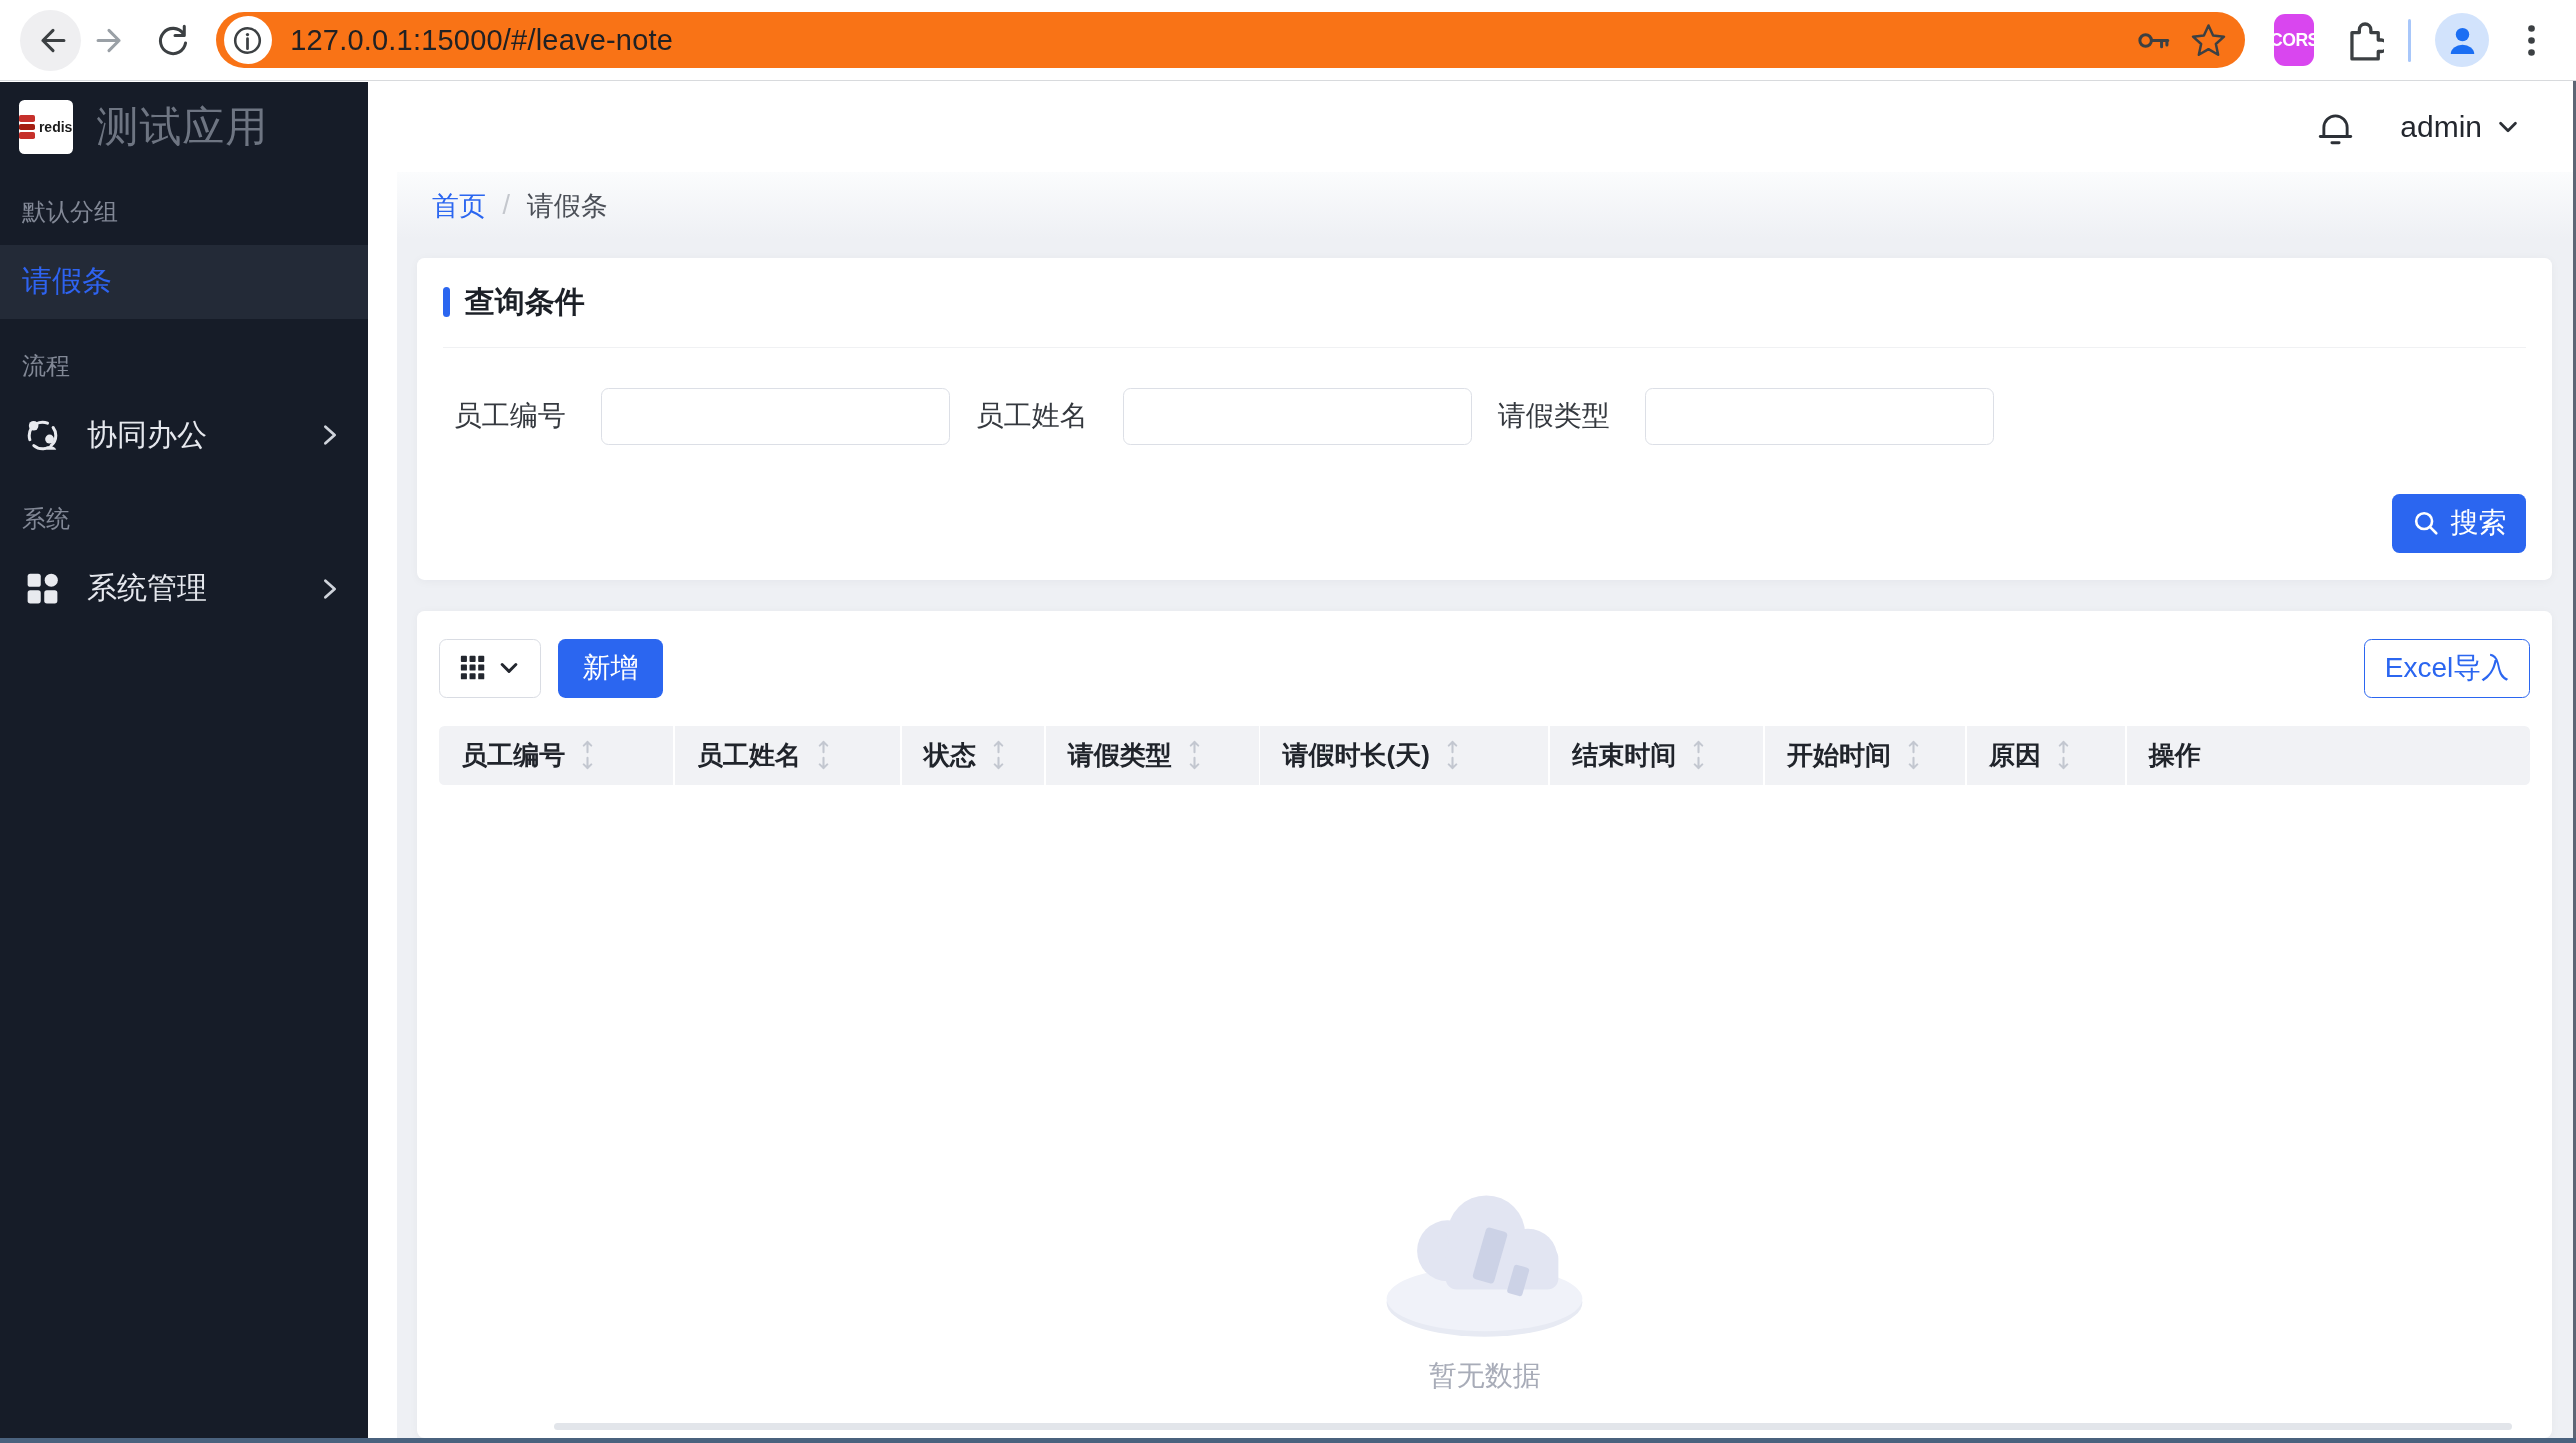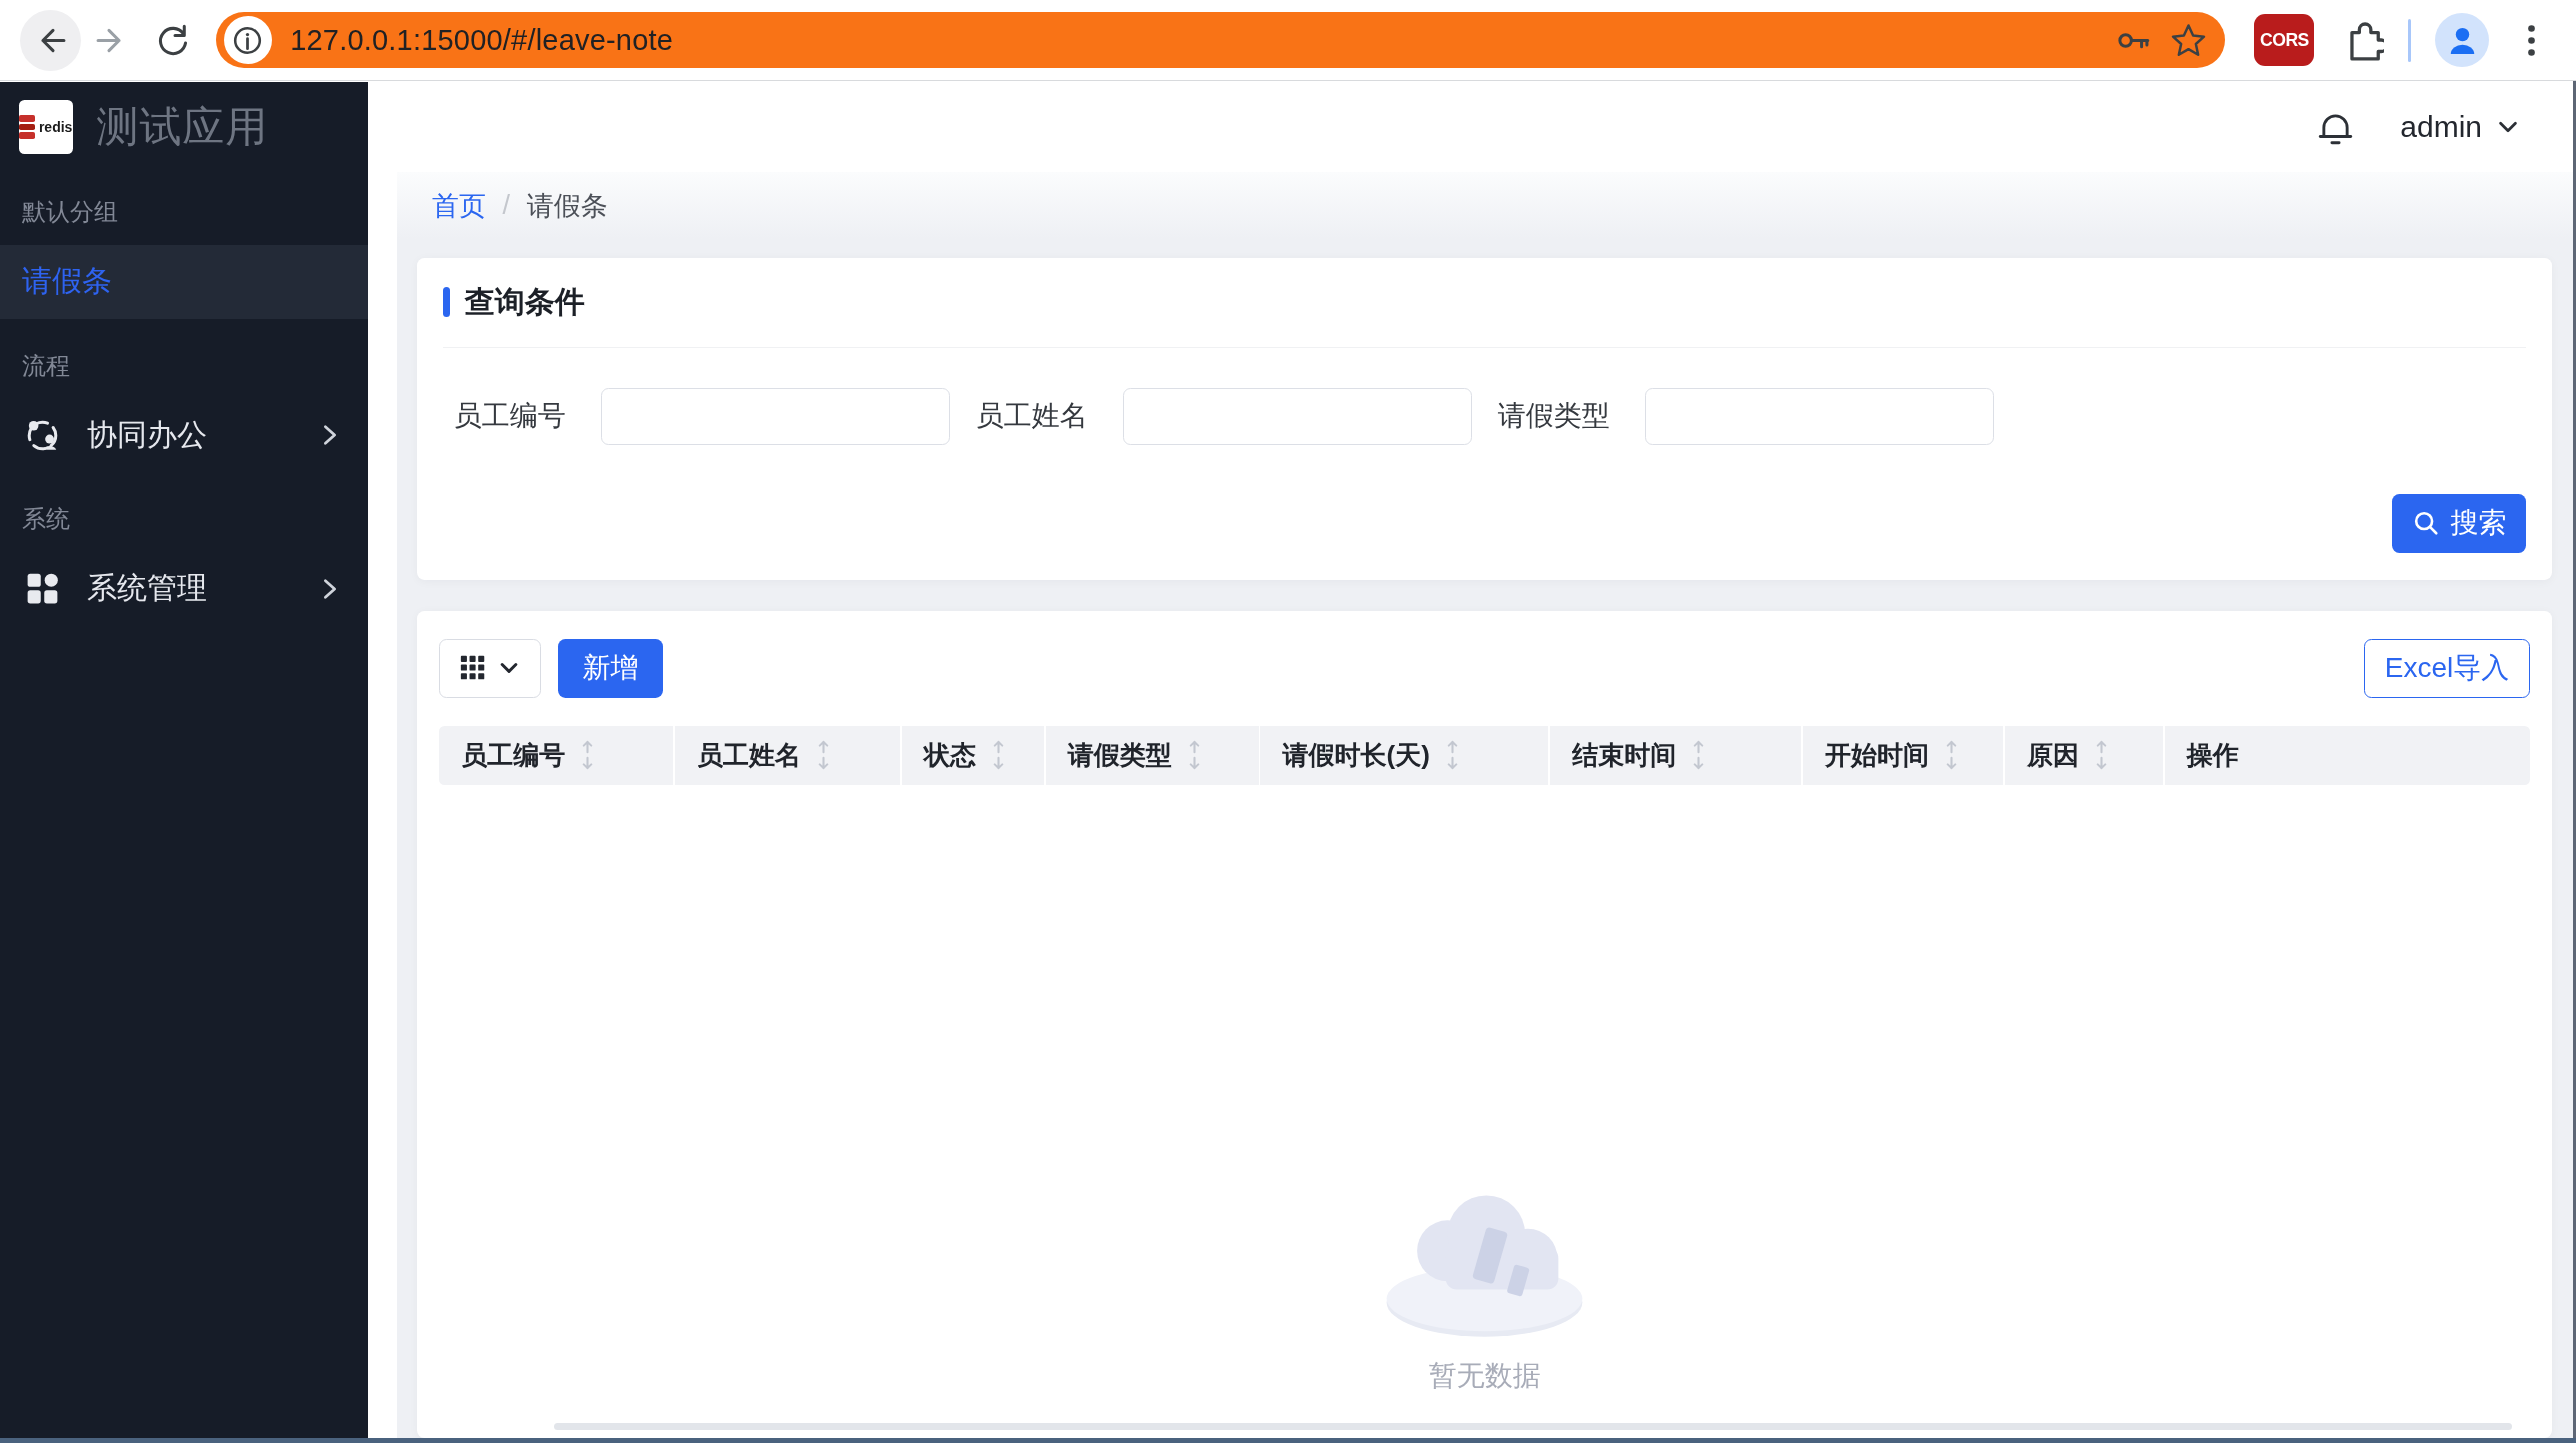--- a/index.html
+++ b/index.html
@@ -10,21 +10,21 @@
   
   .toolbar { height:81px; background:#ffffff; border-bottom:0.9px solid #d8dadd; display:flex; align-items:center; padding:0 20.3px; }
   .nav-btn { width:61px; height:61px; border-radius:50%; display:flex; align-items:center; justify-content:center; flex:0 0 auto; }
   .nav-btn.back { background:#efeff1; }
   .omnibox { flex:1 1 auto; height:56px; background:#f97316; border-radius:29px; display:flex; align-items:center; padding:0 9.2px 0 7.4px; margin:0 16.6px 0 13px; }
   .omnibox .info-wrap { width:48px; height:48px; border-radius:50%; background:#ffffff; display:flex; align-items:center; justify-content:center; }
   .url-text { font-size:29px; color:#202124; margin-left:18.5px; letter-spacing:0.2px; }
   .omni-spacer { flex:1 1 auto; }
   .omni-ic { width:54px; height:54px; display:flex; align-items:center; justify-content:center; }
   .ext-area { display:flex; align-items:center; gap:24px; padding:0 5.5px 0 13px; flex:0 0 auto; }
-  .cors-badge { width:60px; height:52px; background:#b91c1c; border-radius:11px; color:#fff; font-weight:bold; font-size:17.6px; display:flex; align-items:center; justify-content:center; letter-spacing:-0.5px; }
+  .cors-badge { width:40px; height:52px; background:#d946ef; border-radius:11px; color:#fff; font-weight:bold; font-size:17.6px; display:flex; align-items:center; justify-content:center; letter-spacing:-0.5px; }
   .ext-divider { width:2.8px; height:43px; background:#a8c7fa; border-radius:1.8px; }
   .avatar { width:54px; height:54px; border-radius:50%; background:#d2e3fc; display:flex; align-items:center; justify-content:center; }
 
   
   .main { position:absolute; top:82px; left:0; right:0; bottom:5.5px; display:flex;gap:29px; }
 
   .sidebar { width:368px; flex:0 0 auto; background:#161c28; display:flex; flex-direction:column; }
   .brand { height:90px; display:flex; align-items:center; gap:24px; padding:0 18.5px; flex:0 0 auto; }
   .logo-box { width:54px; height:54px; background:#ffffff; border-radius:5.5px; display:flex; align-items:center; justify-content:center; gap:3.7px; }
   .logo-cube { display:flex; flex-direction:column; gap:1.8px; }
@@ -75,21 +75,21 @@
   .btn-add { width:105px; height:59px; margin-left:16.6px; }
   .t-spacer { flex:1 1 auto; }
   .btn-excel { width:166px; height:59px; background:#fff; border:1.8px solid #2b66f0; color:#2b66f0; font-size:28px; }
 
   .thead { display:flex; margin-top:28px; flex:0 0 auto; }
   .th { height:59px; background:#f1f2f5; display:flex; align-items:center; padding-left:22px; margin-right:1.8px; font-size:26px; font-weight:bold; color:#20242b; flex:0 0 auto; }
   .th .sort { margin-left:15px; display:flex; }
   .th:first-child { border-radius:5.5px 0 0 5.5px; }
   .th:last-child { margin-right:0; border-radius:0 5.5px 5.5px 0; flex:1 1 auto; }
   .th.c0{ width:234px; } .th.c1{ width:225px; } .th.c2{ width:142px; } .th.c3{ width:213px; }
-  .th.c4{ width:288px; } .th.c5{ width:251px; } .th.c6{ width:200px; } .th.c7{ width:158px; }
+  .th.c4{ width:288px; } .th.c5{ width:213px; } .th.c6{ width:200px; } .th.c7{ width:158px; }
 
   .tbody { flex:1 1 auto; position:relative; }
   .empty { position:absolute; inset:0; display:flex; flex-direction:column; align-items:center; justify-content:flex-end; padding-bottom:43px; }
   .empty-text { font-size:28px; color:#a8acb8; margin-top:9.2px; }
   .h-scrollbar { position:absolute; left:115px; right:18.5px; bottom:7.4px; height:7.4px; border-radius:3.7px; background:#e2e5ea; }
 
   
   .win-edge-right { position:absolute; top:81px; right:0; width:2.8px; bottom:0; background:#5d6675; }
   .bottom-strip { position:absolute; left:0; right:0; bottom:0; height:5.5px; background:#4a627e; }
 </style>

